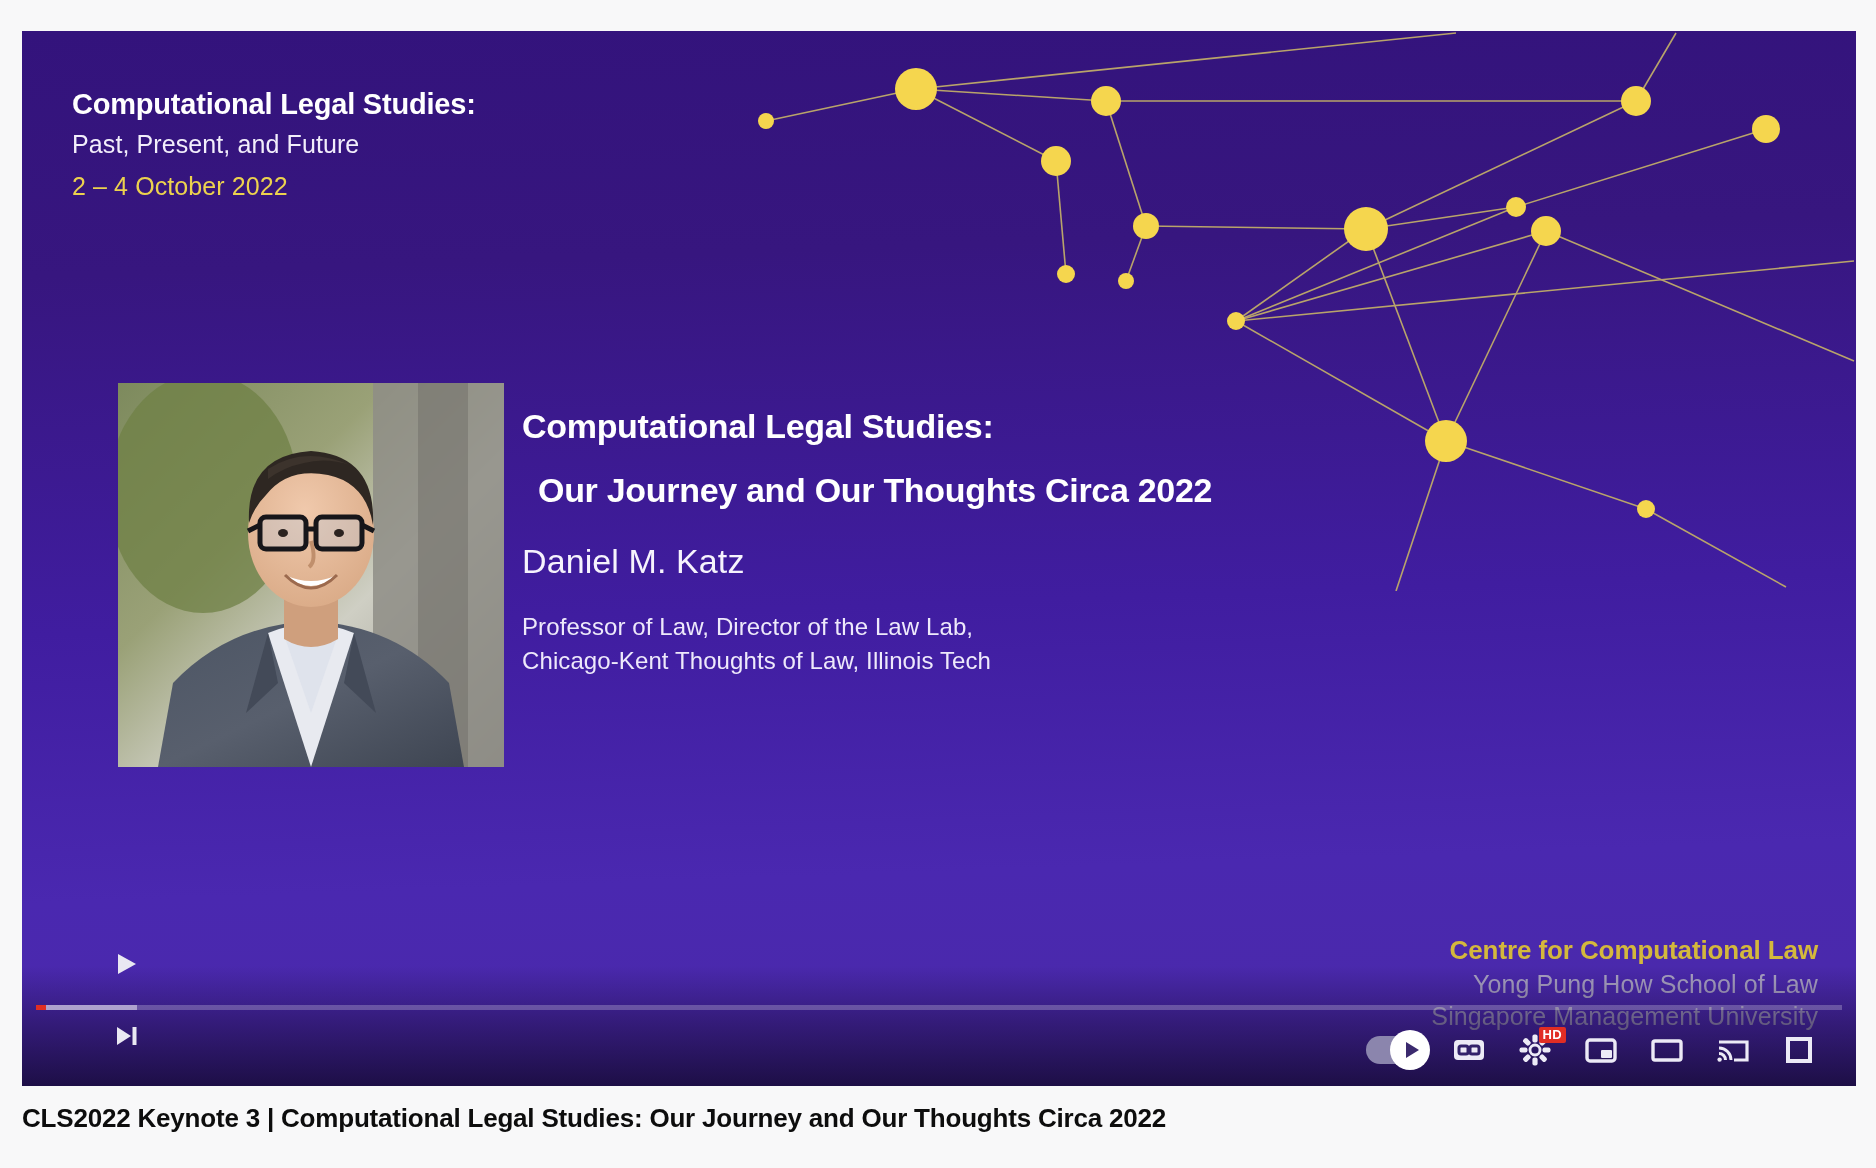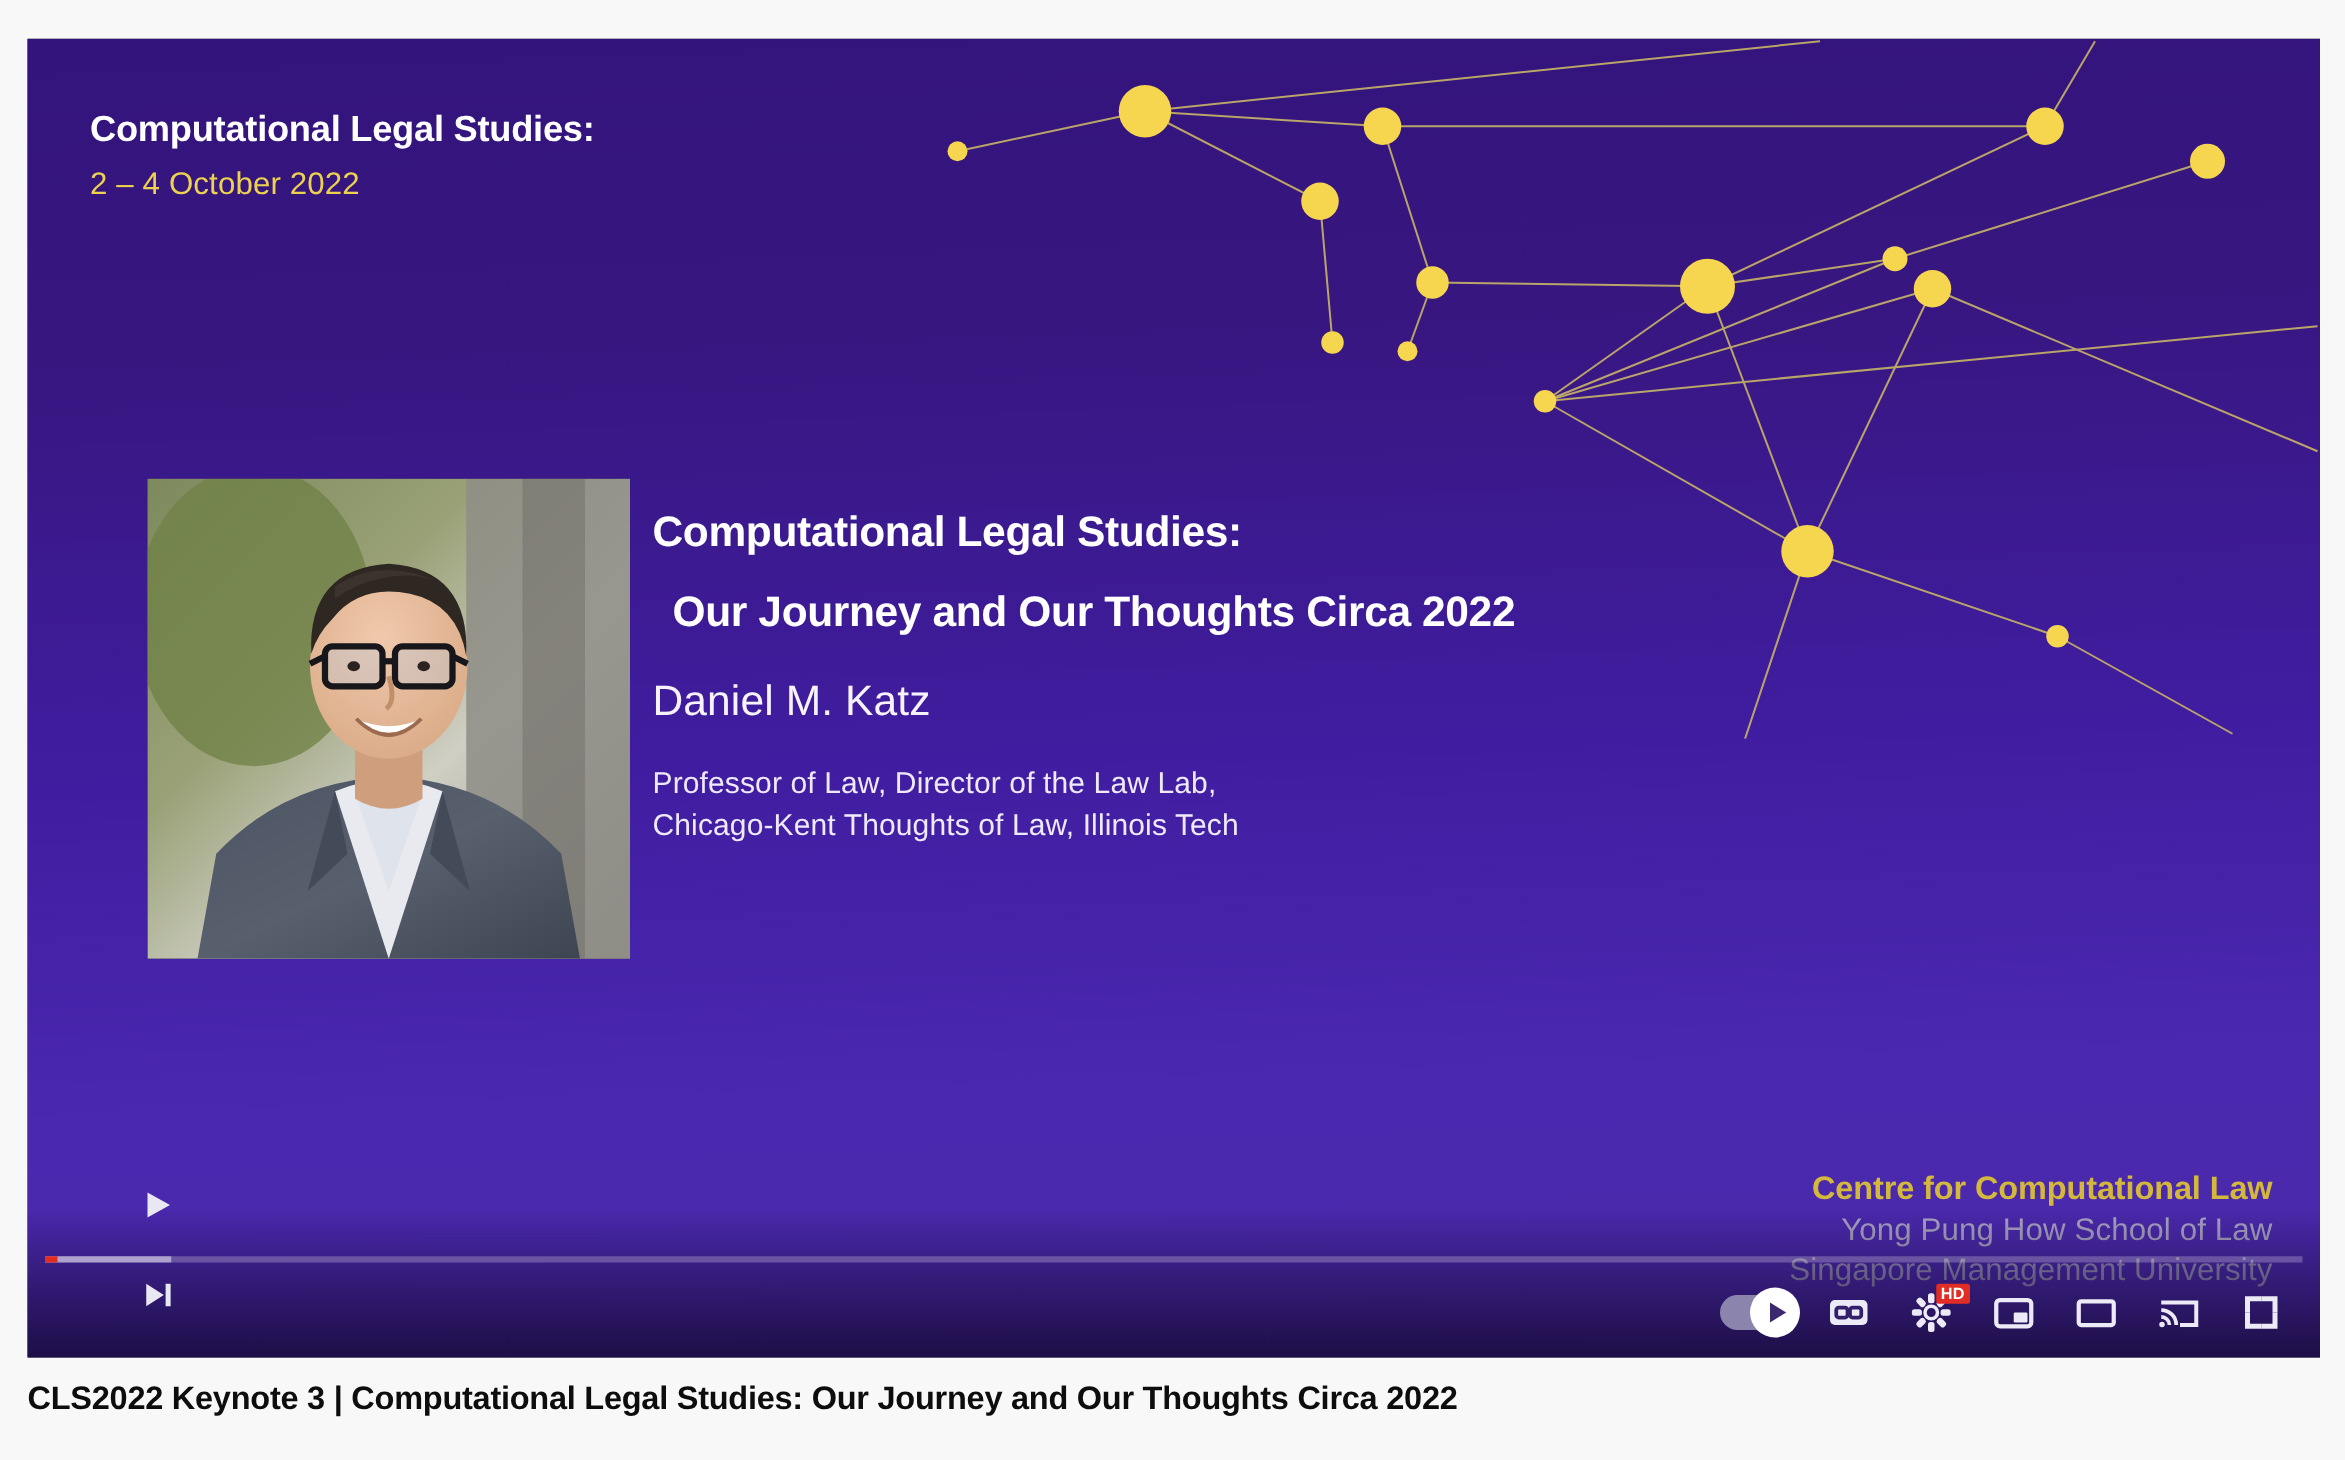--- a/index.html
+++ b/index.html
@@ -124,21 +124,21 @@
     display: flex; align-items: center;
   }
   .cbtn {
     height: 72px; width: 66px;
     display: flex; align-items: center; justify-content: center;
     cursor: pointer; position: relative;
     background: none; border: none;
   }
   .cbtn svg { display: block; }
   .left-group { display: flex; align-items: center; padding-left: 12px; flex-direction: column; }
-  .right-group { display: flex; align-items: flex-start; margin-left: auto; padding-right: 14px; }
+  .right-group { display: flex; align-items: flex-start; margin-left: auto; padding-right: 24px; }
   #timeDisplay {
     color: #f0f0f0; font-size: 24px; padding: 0 14px 0 16px;
     letter-spacing: 0.3px; white-space: nowrap;
     font-family: "Liberation Sans", sans-serif;
   }
 
   
   #autoplay {
     width: 74px; height: 72px; display:flex; align-items:center; justify-content:center;
     cursor: pointer; margin-right: 4px;
@@ -229,20 +229,21 @@
             <circle cx="1010" cy="98" r="14"></circle>
             <circle cx="480" cy="290" r="9"></circle>
             <circle cx="790" cy="200" r="15"></circle>
             <circle cx="690" cy="410" r="21"></circle>
             <circle cx="890" cy="478" r="9"></circle>
           </g>
         </svg>
 
         <div class="hdr">
           <div class="hdr-1">Computational Legal Studies:</div>
+          <div class="hdr-2">Past, Present, and Future</div>
           <div class="hdr-3">2 – 4 October 2022</div>
         </div>
 
         <div class="portrait">
           <svg width="386" height="384" viewBox="0 0 386 384">
             <defs>
               <linearGradient id="bgl" x1="0" y1="0" x2="1" y2="1">
                 <stop offset="0" stop-color="#7d8a5d"></stop>
                 <stop offset="0.35" stop-color="#9aa177"></stop>
                 <stop offset="0.6" stop-color="#cfcfc4"></stop>

